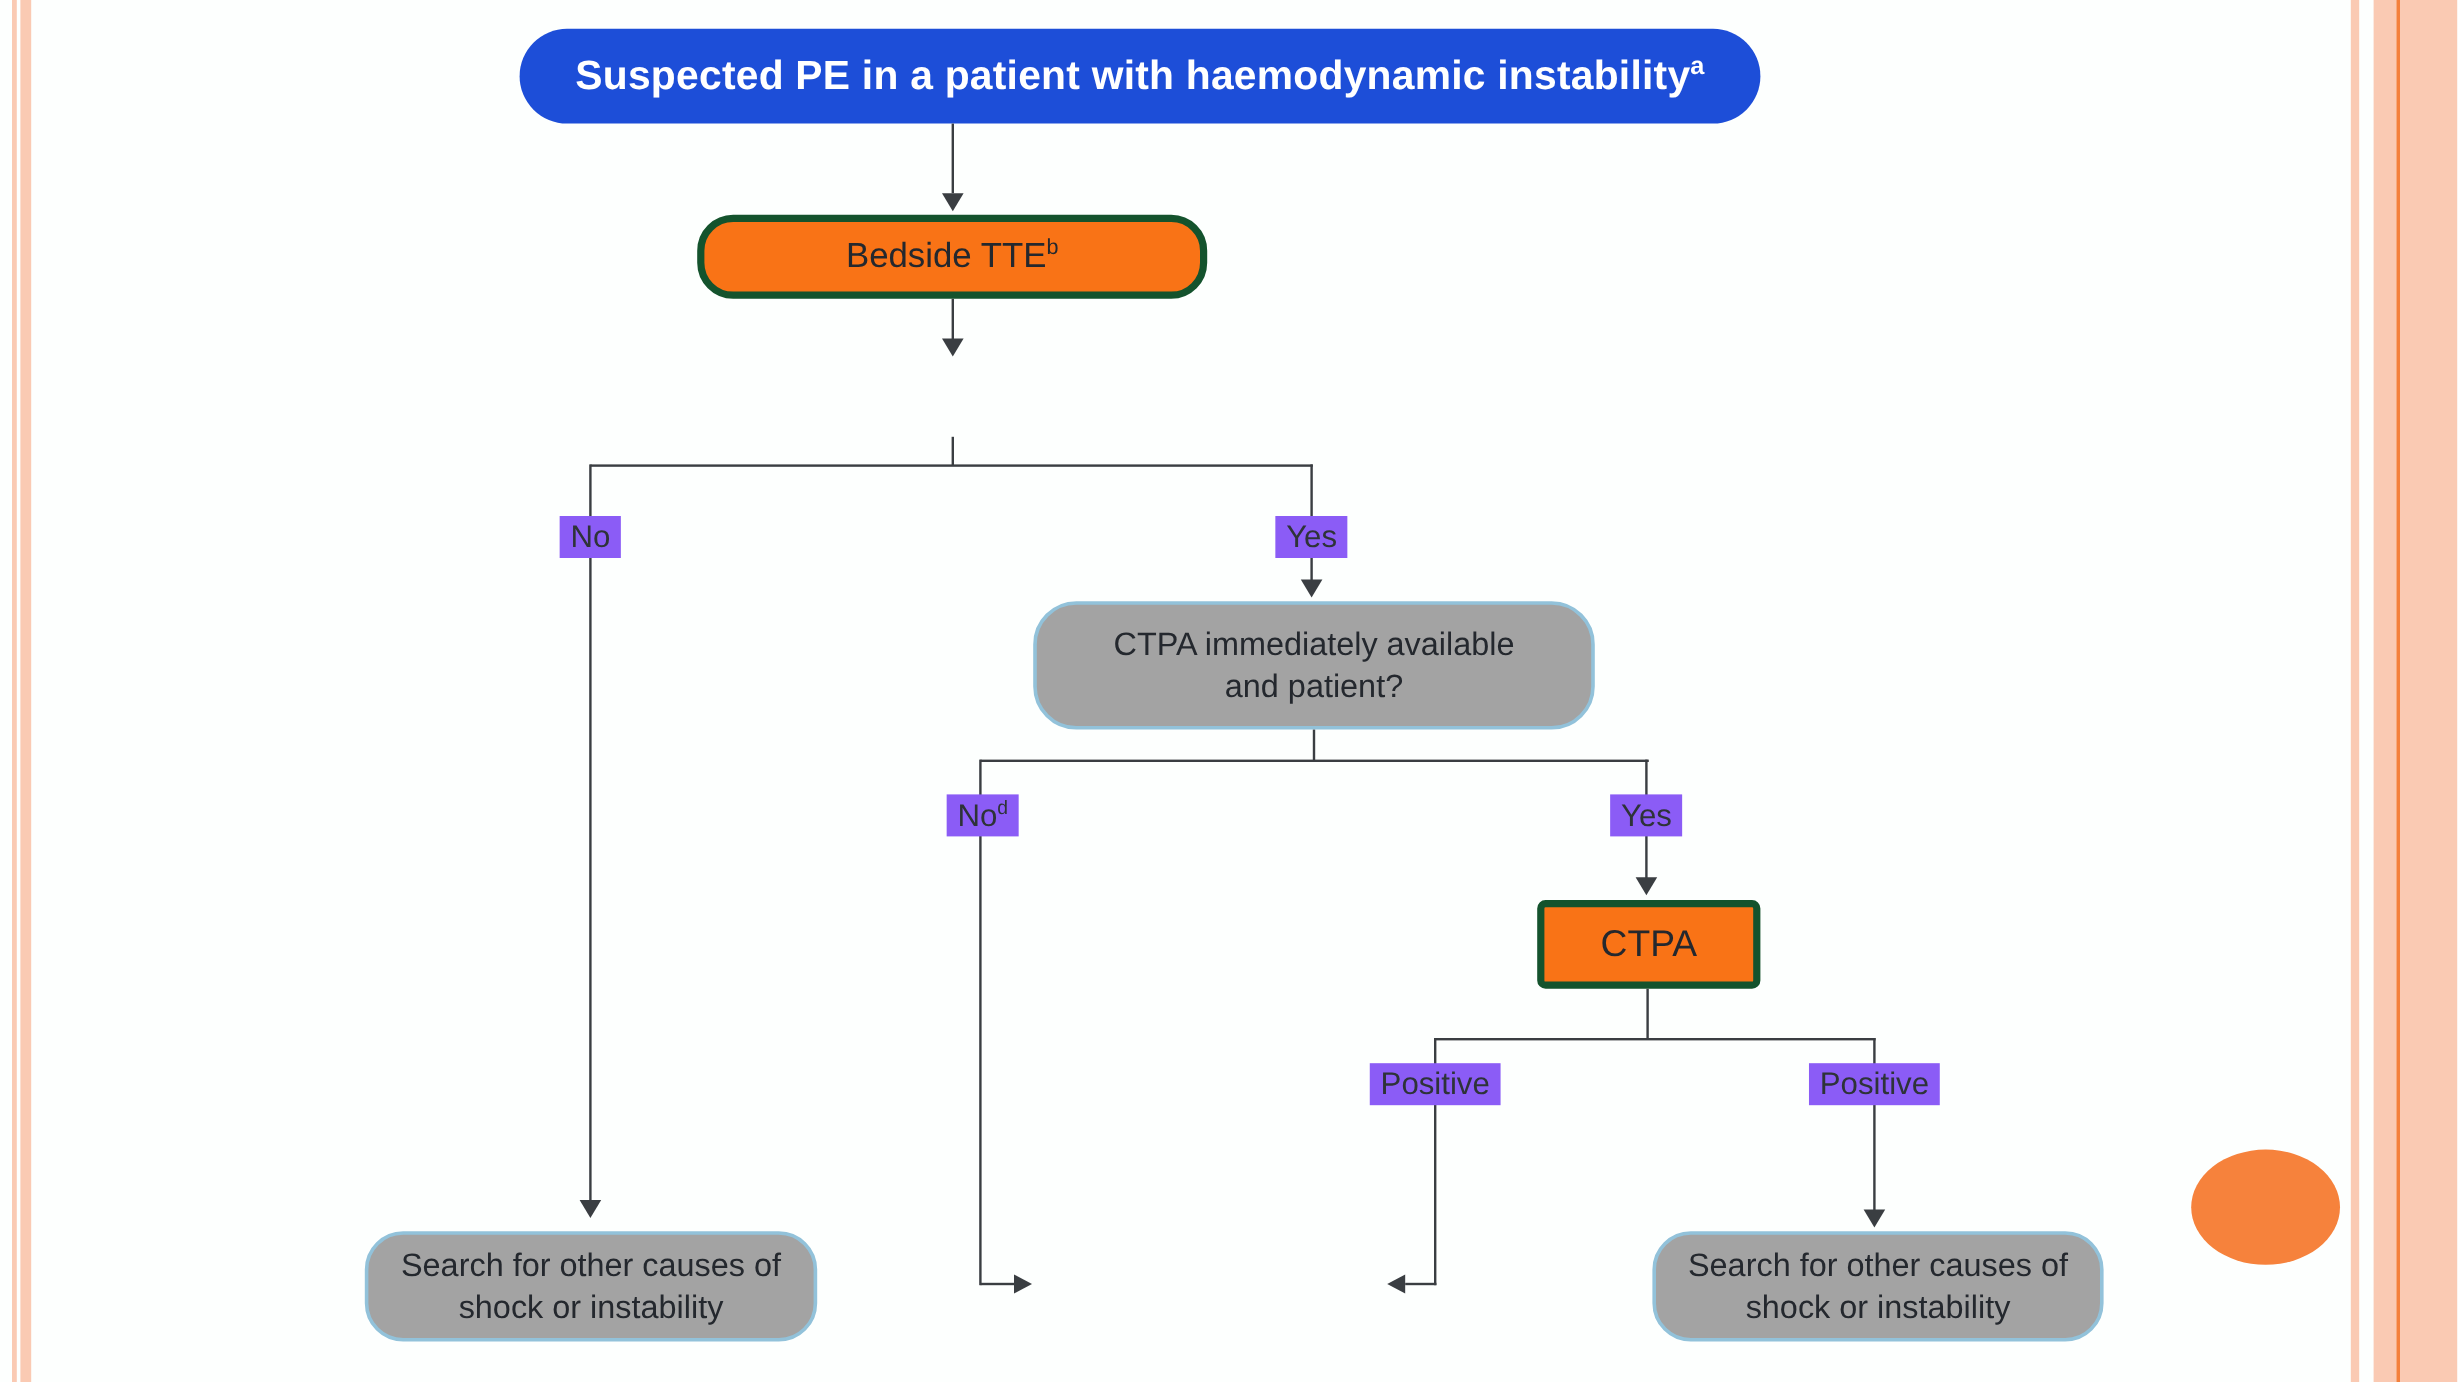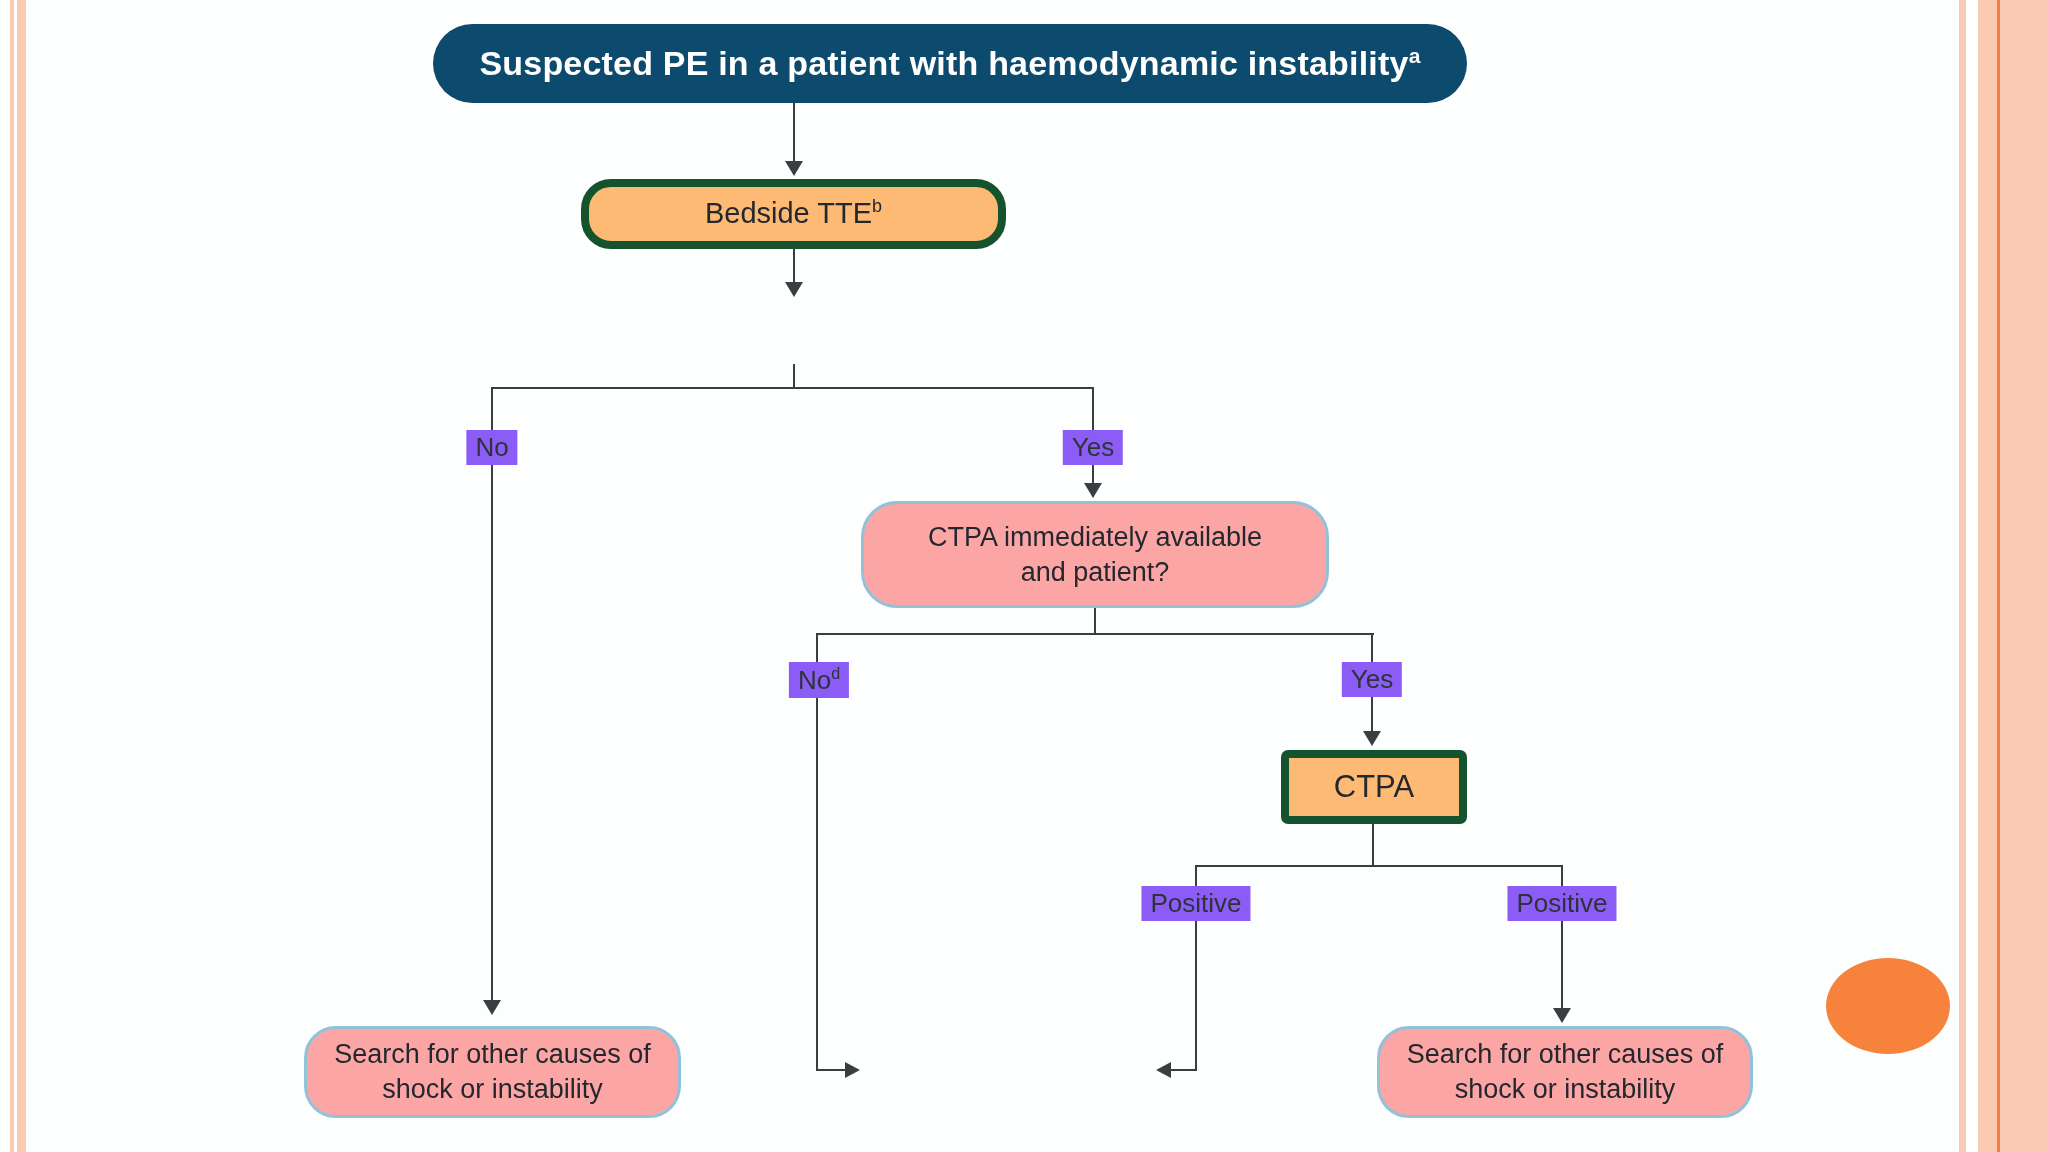--- a/index.html
+++ b/index.html
@@ -8,26 +8,26 @@
     background:#FDFFFE;
     font-family:"Liberation Sans", sans-serif;
   }
   .stripe { position:absolute; top:0; height:1152px; }
   .node {
     position:absolute; box-sizing:border-box;
     display:flex; flex-direction:column; align-items:center; justify-content:center;
     text-align:center; color:#24282E; line-height:1.28;
   }
   .title-node {
-    background:#0c4a6e; color:#FFFFFF; font-weight:bold; font-size:34px;
+    background:#1d4ed8; color:#FFFFFF; font-weight:bold; font-size:34px;
     border-radius:40px; letter-spacing:0.2px;text-align:center;
   }
-  .fill-blue { background:#fdba74; border:8px solid #14532d; }
+  .fill-blue { background:#f97316; border:6px solid #14532d; }
   .outline-dark { background:#FEFFFE; border:2px solid #5A7590; }
-  .outline-light { background:#fca5a5; border:3px solid #92C2DA; }
+  .outline-light { background:#a3a3a3; border:3px solid #92C2DA; }
   .vline,.hline { position:absolute; background:#3A3E42; }
   .vline { width:2px; } .hline { height:2px; }
   .arr-down { position:absolute; width:0; height:0;
     border-left:9px solid transparent; border-right:9px solid transparent;
     border-top:15px solid #3A3E42; }
   .arr-right { position:absolute; width:0; height:0;
     border-top:8px solid transparent; border-bottom:8px solid transparent;
     border-left:15px solid #3A3E42; }
   .arr-left { position:absolute; width:0; height:0;
     border-top:8px solid transparent; border-bottom:8px solid transparent;

